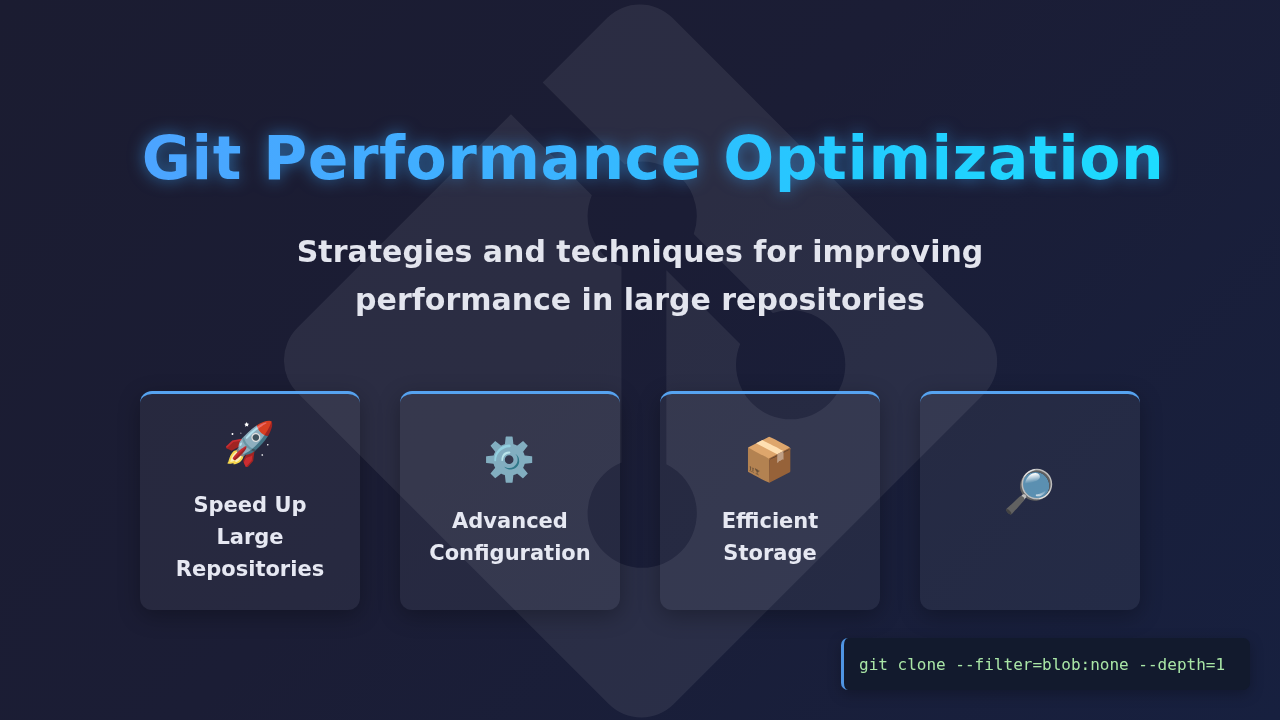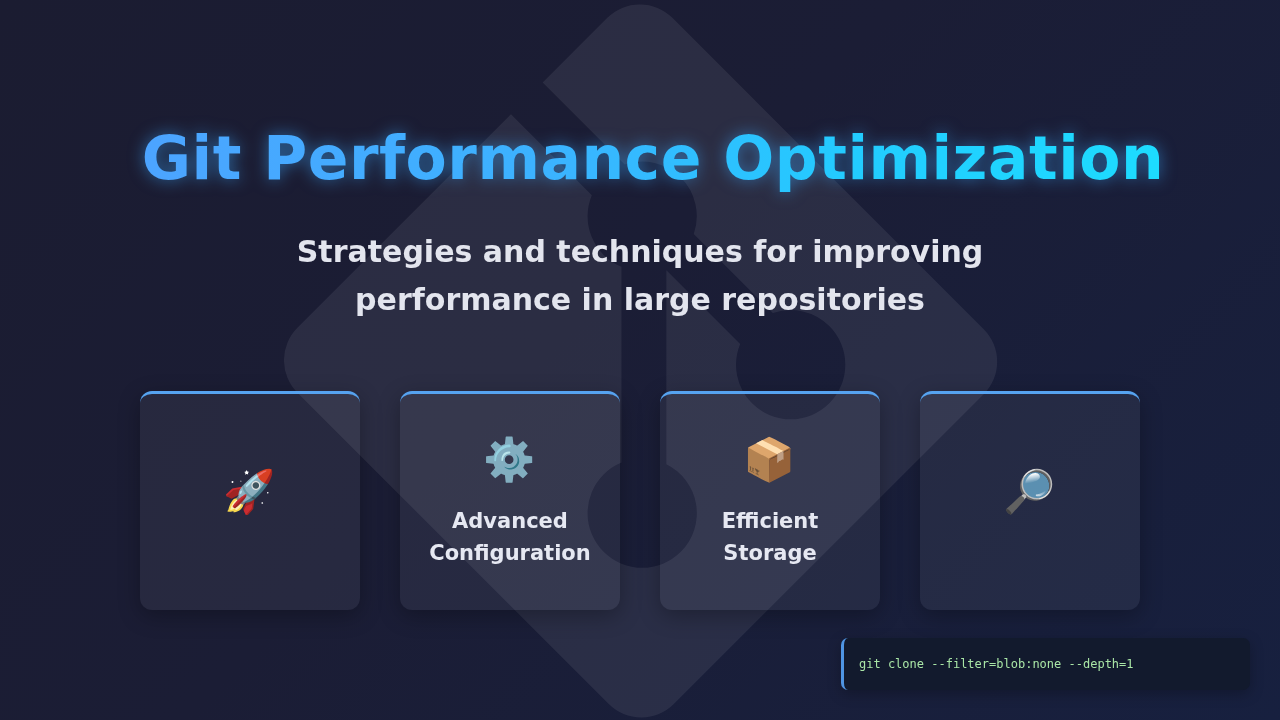--- a/index.html
+++ b/index.html
@@ -100,21 +100,21 @@
     background: #121a2d;
     border-left: 3px solid #4f95e3;
     border-radius: 7px;
     display: flex;
     align-items: center;
     padding-left: 15px;
     box-shadow: 0 4px 14px rgba(0,0,0,0.25);
   }
   .code-text {
     font-family: "DejaVu Sans Mono", "Liberation Mono", monospace;
-    font-size: 12px;
+    font-size: 16px;
     color: #a9e6a6;
     white-space: nowrap;
   }
 </style>
 </head>
 <body>
 
 <div class="bg-logo">
   <svg viewBox="0 0 92 92" xmlns="http://www.w3.org/2000/svg">
     <path fill="#ffffff" d="M90.156 41.965 50.036 1.848a5.918 5.918 0 0 0-8.372 0l-8.328 8.332 10.566 10.566a7.03 7.03 0 0 1 7.23 1.684 7.034 7.034 0 0 1 1.669 7.277l10.187 10.184a7.028 7.028 0 0 1 7.278 1.672 7.04 7.04 0 0 1 0 9.957 7.05 7.05 0 0 1-9.965 0 7.044 7.044 0 0 1-1.528-7.66l-9.5-9.497V59.36a7.04 7.04 0 0 1 1.86 11.29 7.04 7.04 0 0 1-9.957 0 7.04 7.04 0 0 1 0-9.958 7.06 7.06 0 0 1 2.304-1.539V33.926a7.049 7.049 0 0 1-3.82-9.234L29.242 14.272 1.73 41.777a5.925 5.925 0 0 0 0 8.371L41.852 90.27a5.925 5.925 0 0 0 8.37 0l39.934-39.934a5.925 5.925 0 0 0 0-8.371"></path>
@@ -123,20 +123,21 @@
 
 <h1 class="title">
   <span>Git Performance Optimization</span>
 </h1>
 
 <p class="subtitle">Strategies and techniques for improving performance in large repositories</p>
 
 <div class="cards">
   <div class="card">
     <div class="card-icon">🚀</div>
+    <div class="card-label" style="width:150px;">Speed Up Large Repositories</div>
   </div>
   <div class="card">
     <div class="card-icon">⚙️</div>
     <div class="card-label" style="width:170px;">Advanced Configuration</div>
   </div>
   <div class="card">
     <div class="card-icon">📦</div>
     <div class="card-label" style="width:110px;">Efficient Storage</div>
   </div>
   <div class="card">

